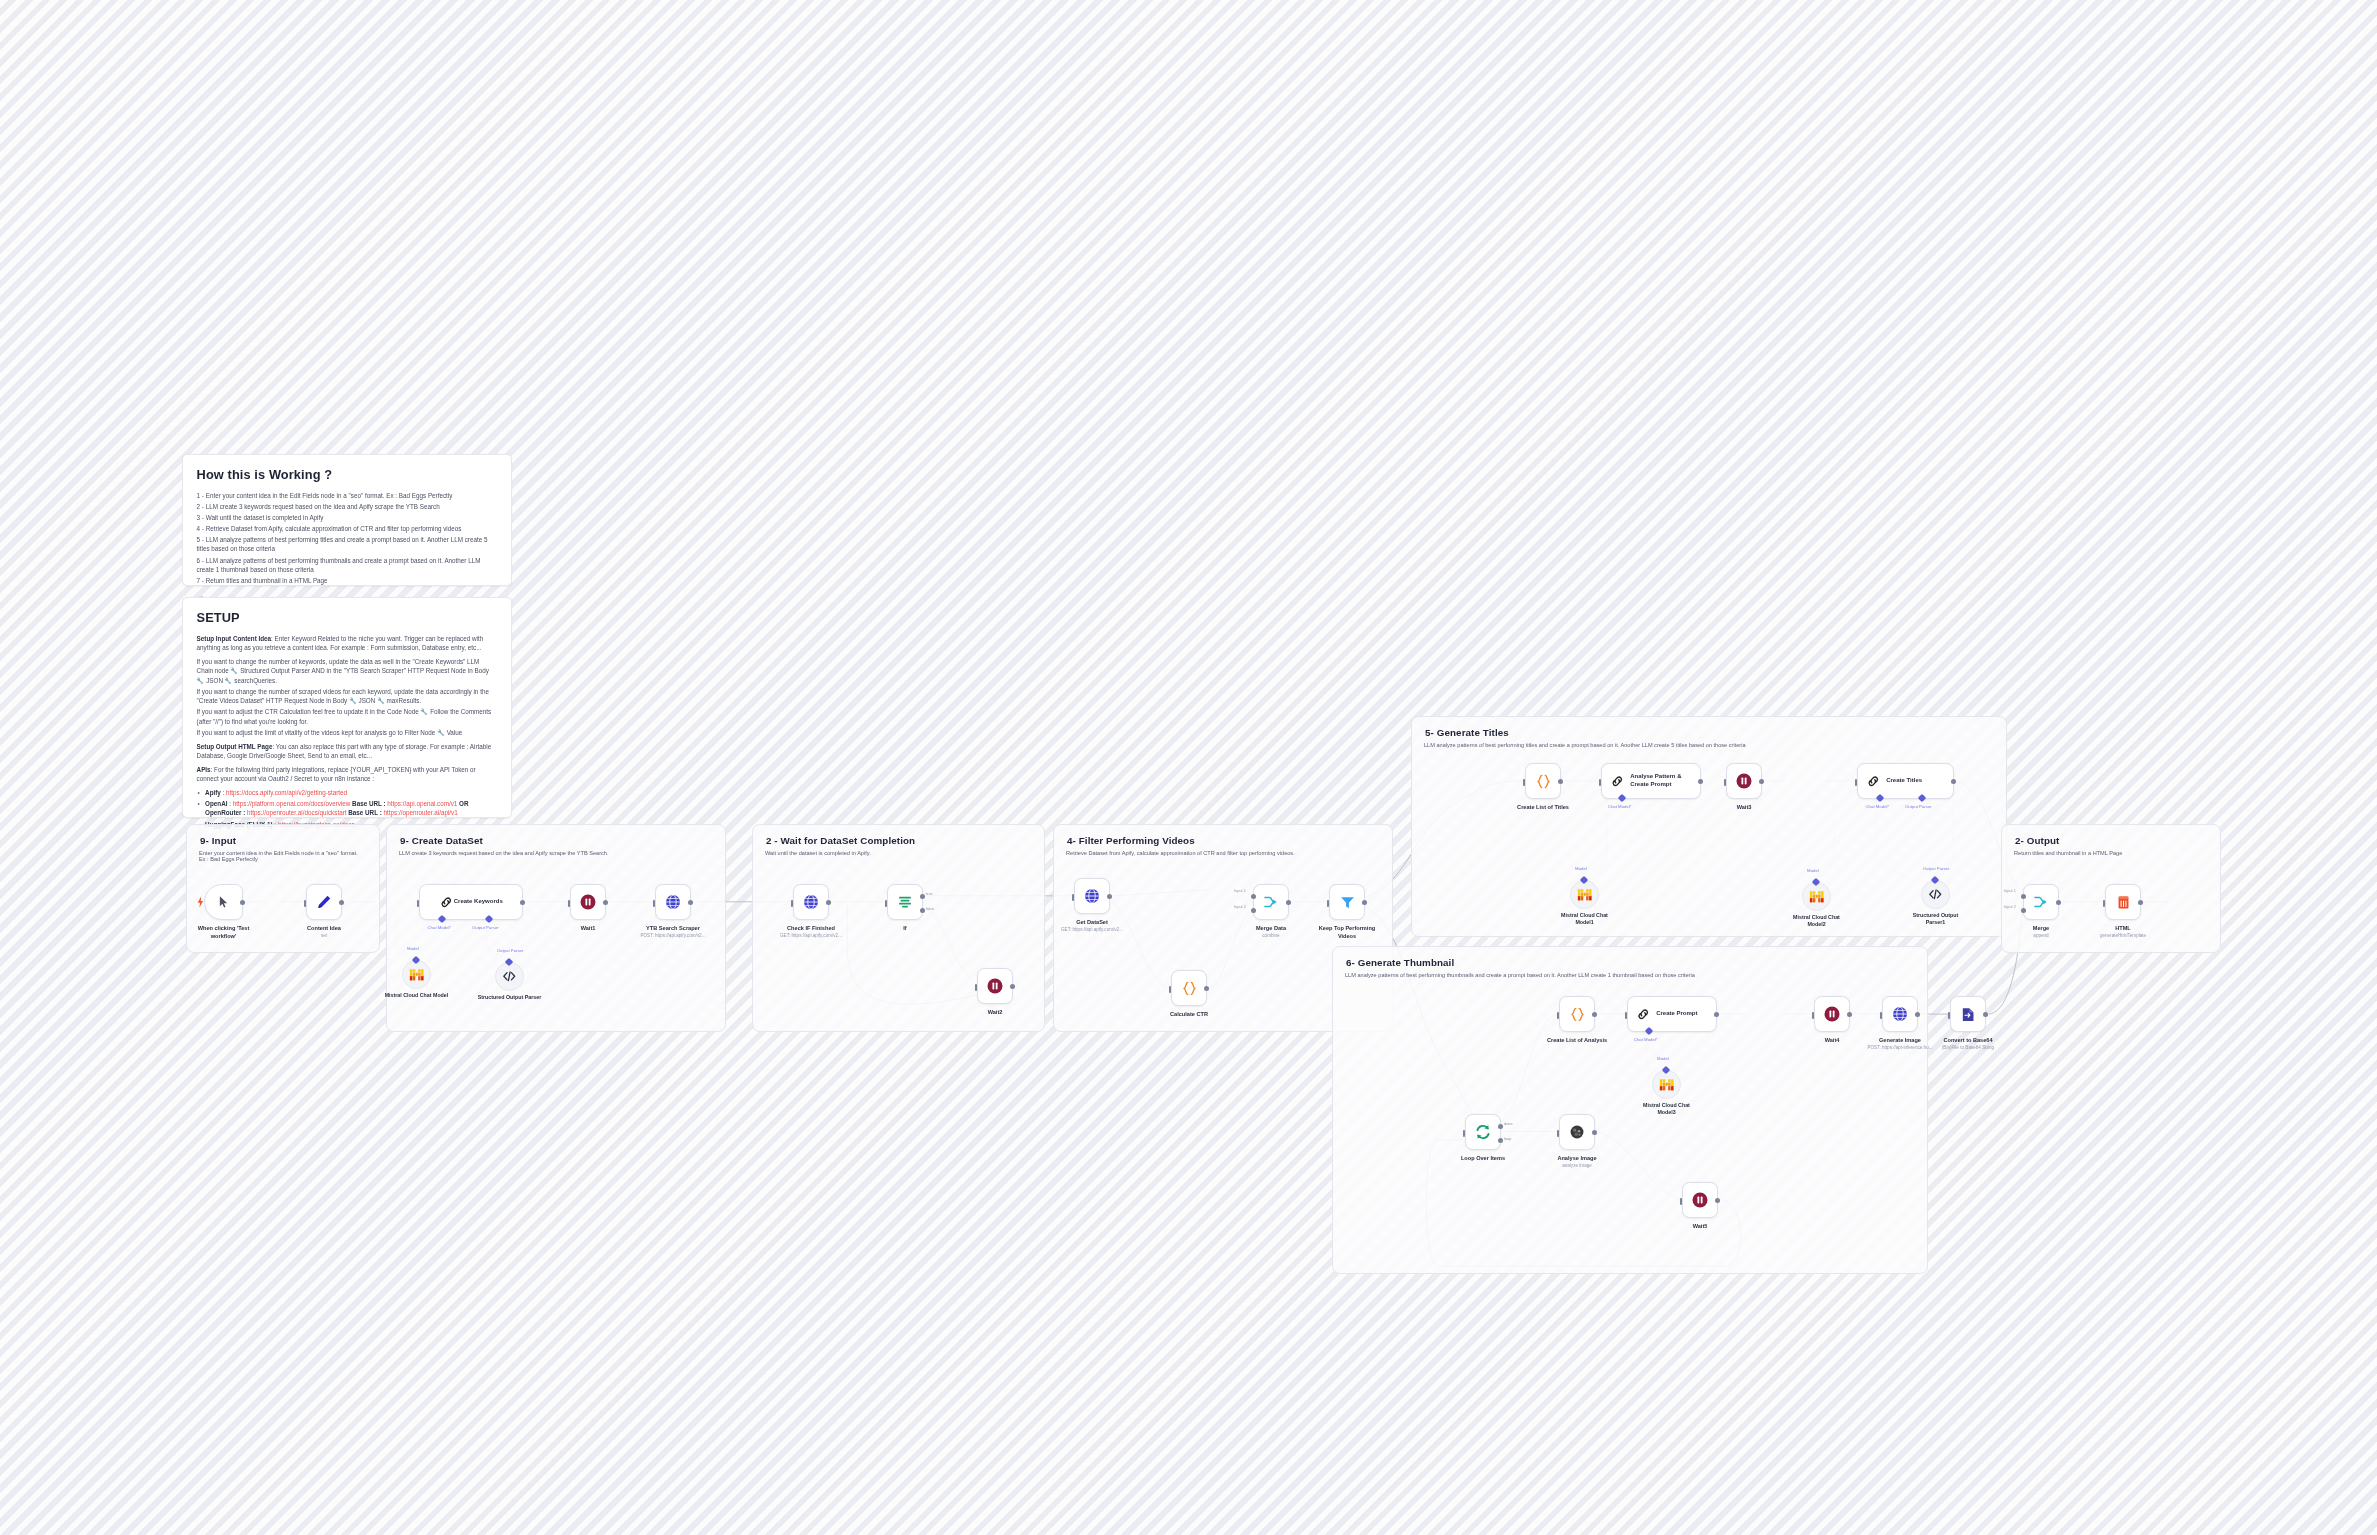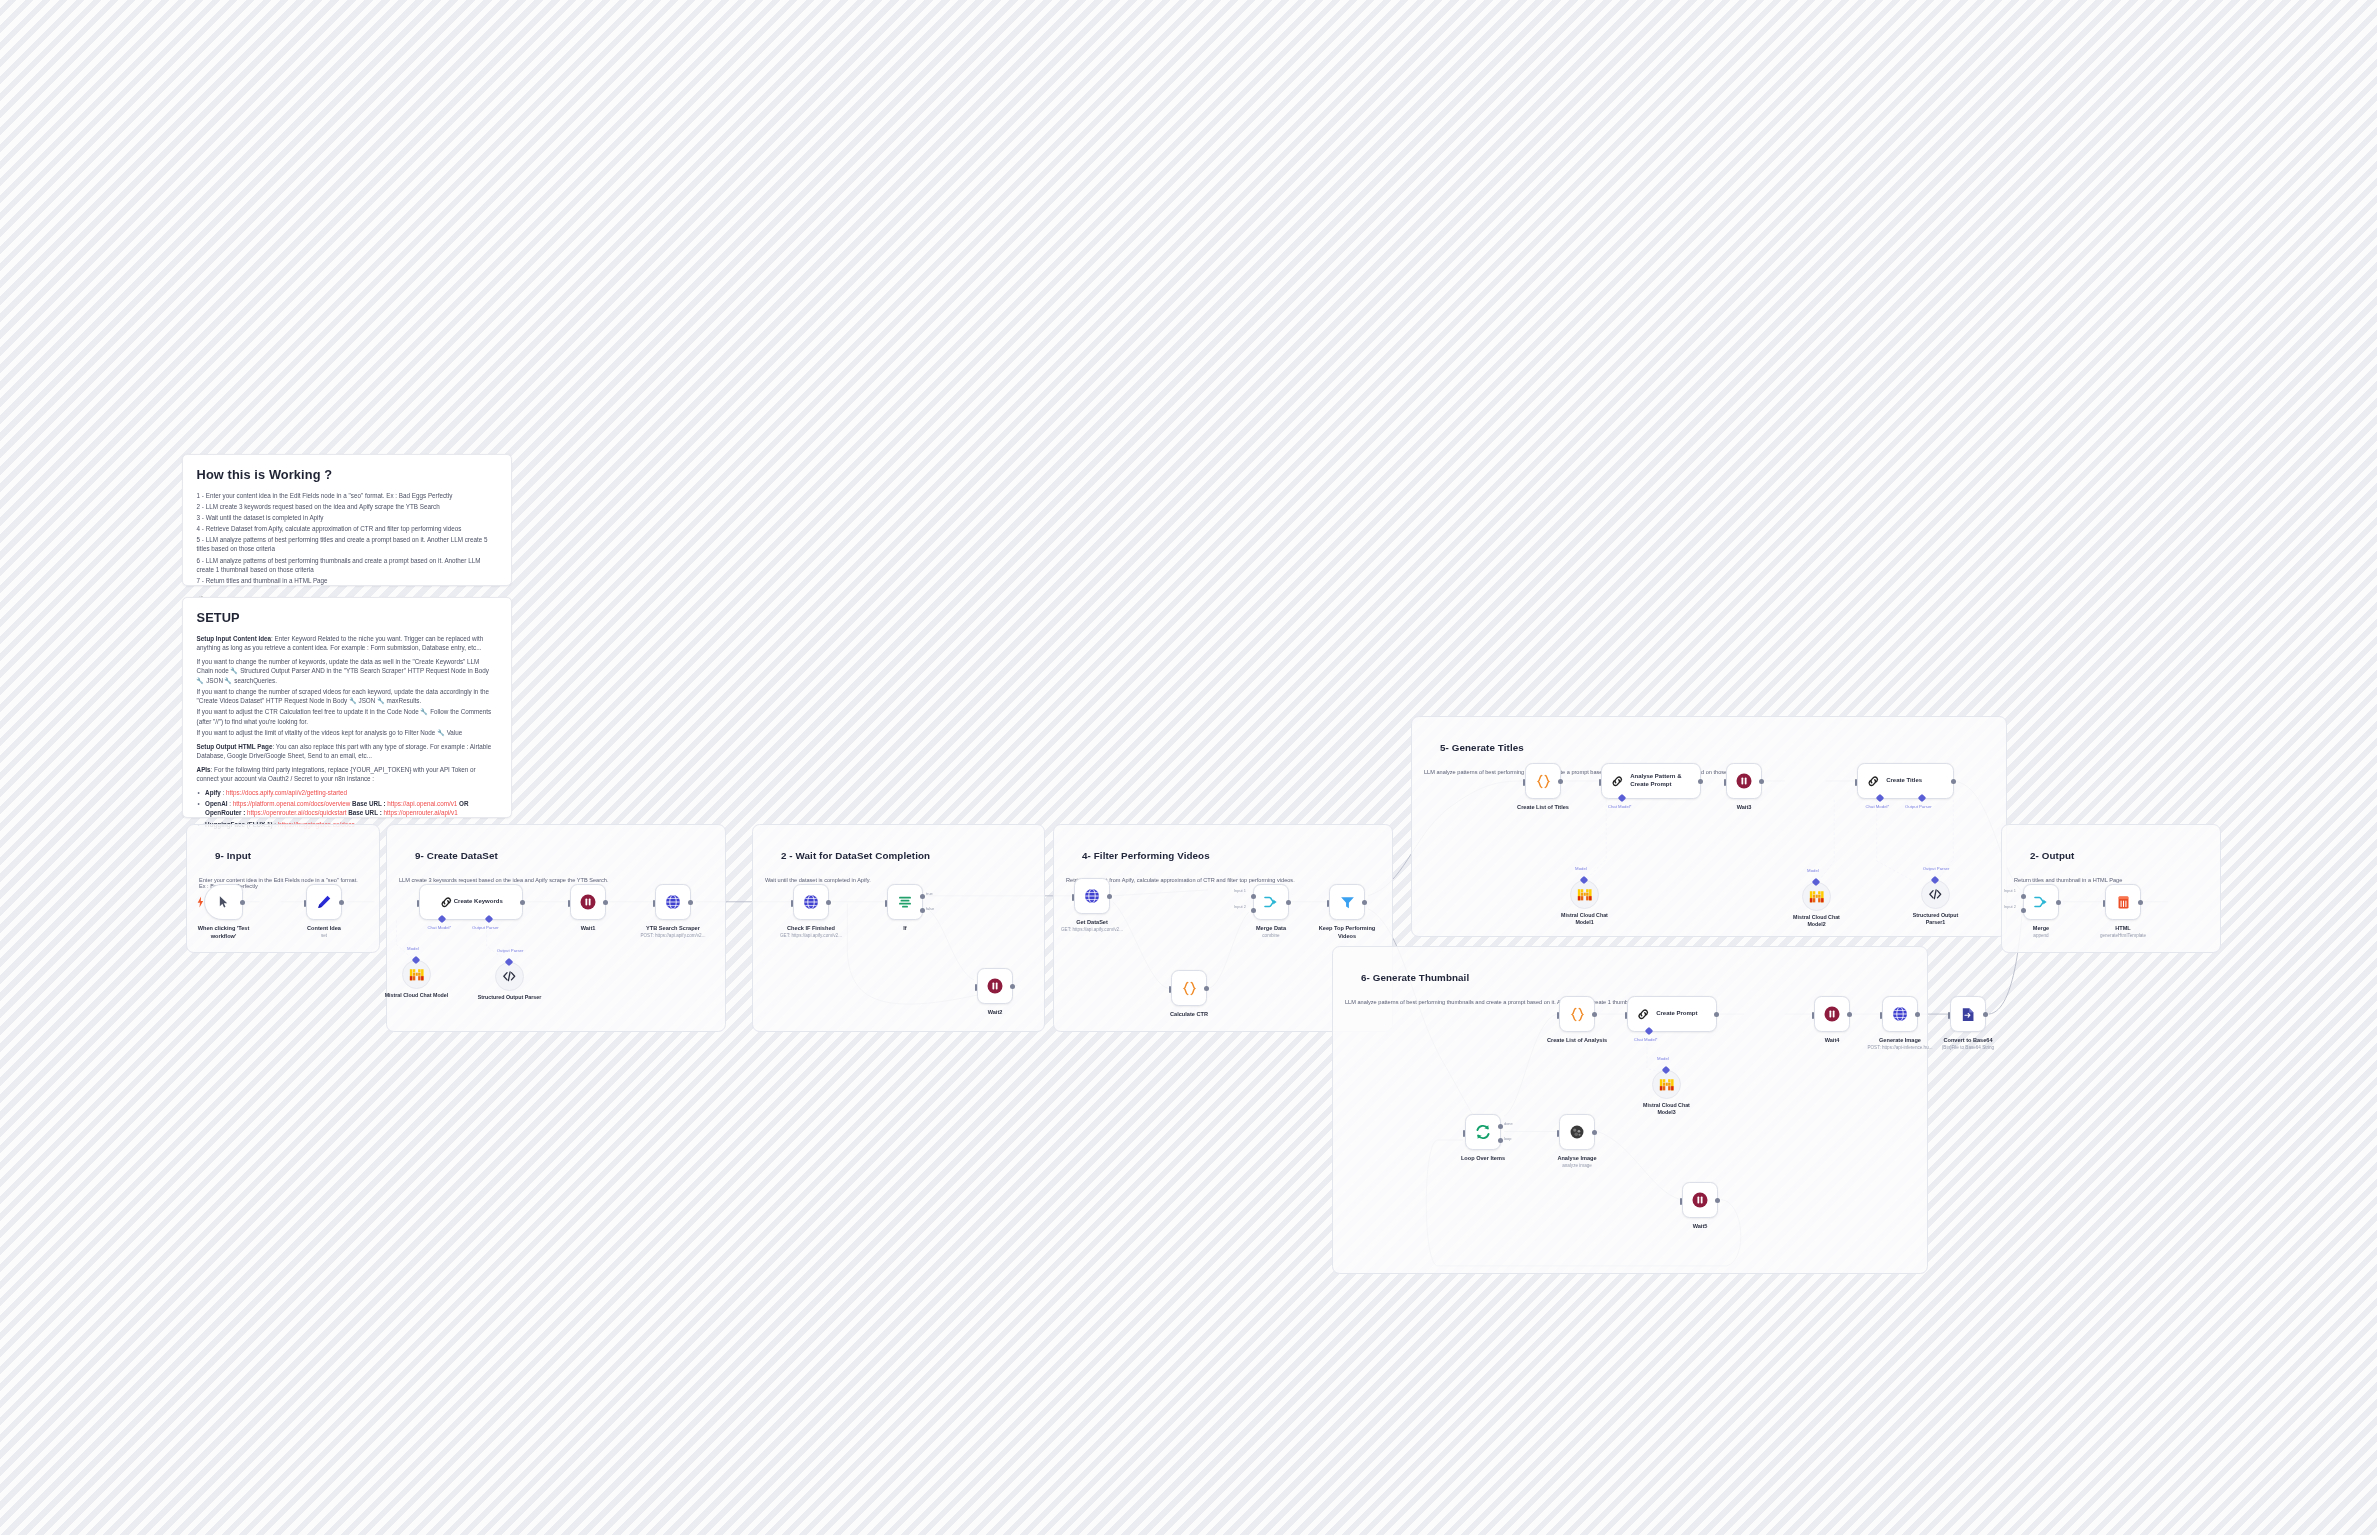--- a/index.html
+++ b/index.html
@@ -31,21 +31,21 @@
   .sticky .bullet{padding-left:8.5px;position:relative;}
   .sticky .bullet:before{content:"•";position:absolute;left:0.9px;color:#6b7084;}
   .sticky .gap{height:7.7px;}
 
   
   .section{
     position:absolute;border:0.9px solid #e4e6ee;border-radius:7.7px;
     background:rgba(252,252,253,.88);box-sizing:border-box;
   }
   .section > .sec-head{position:absolute;left:12px;top:8.5px;}
-  .sec-title{font-size:9.8px;font-weight:700;color:#22263a;margin:16px;letter-spacing:0.1px;white-space:nowrap;}
+  .sec-title{font-size:9.8px;font-weight:700;color:#22263a;margin:1px;letter-spacing:0.1px;white-space:nowrap;}
   .sec-sub{font-size:5.6px;color:#585d72;margin:4.3px 0 0 0;white-space:nowrap;}
 
   
   .node{position:absolute;}
   .nbox{
     width:36px;height:36px;border:0.9px solid #dcdfe8;border-radius:7.7px;background:#fff;
     box-shadow:0 0.9px 1.7px rgba(20,24,40,.06);
     display:flex;align-items:center;justify-content:center;box-sizing:border-box;position:relative;
   }
   .nbox.wide{width:92px;height:36px;justify-content:flex-start;padding-left:7.7px;gap:6px;}

